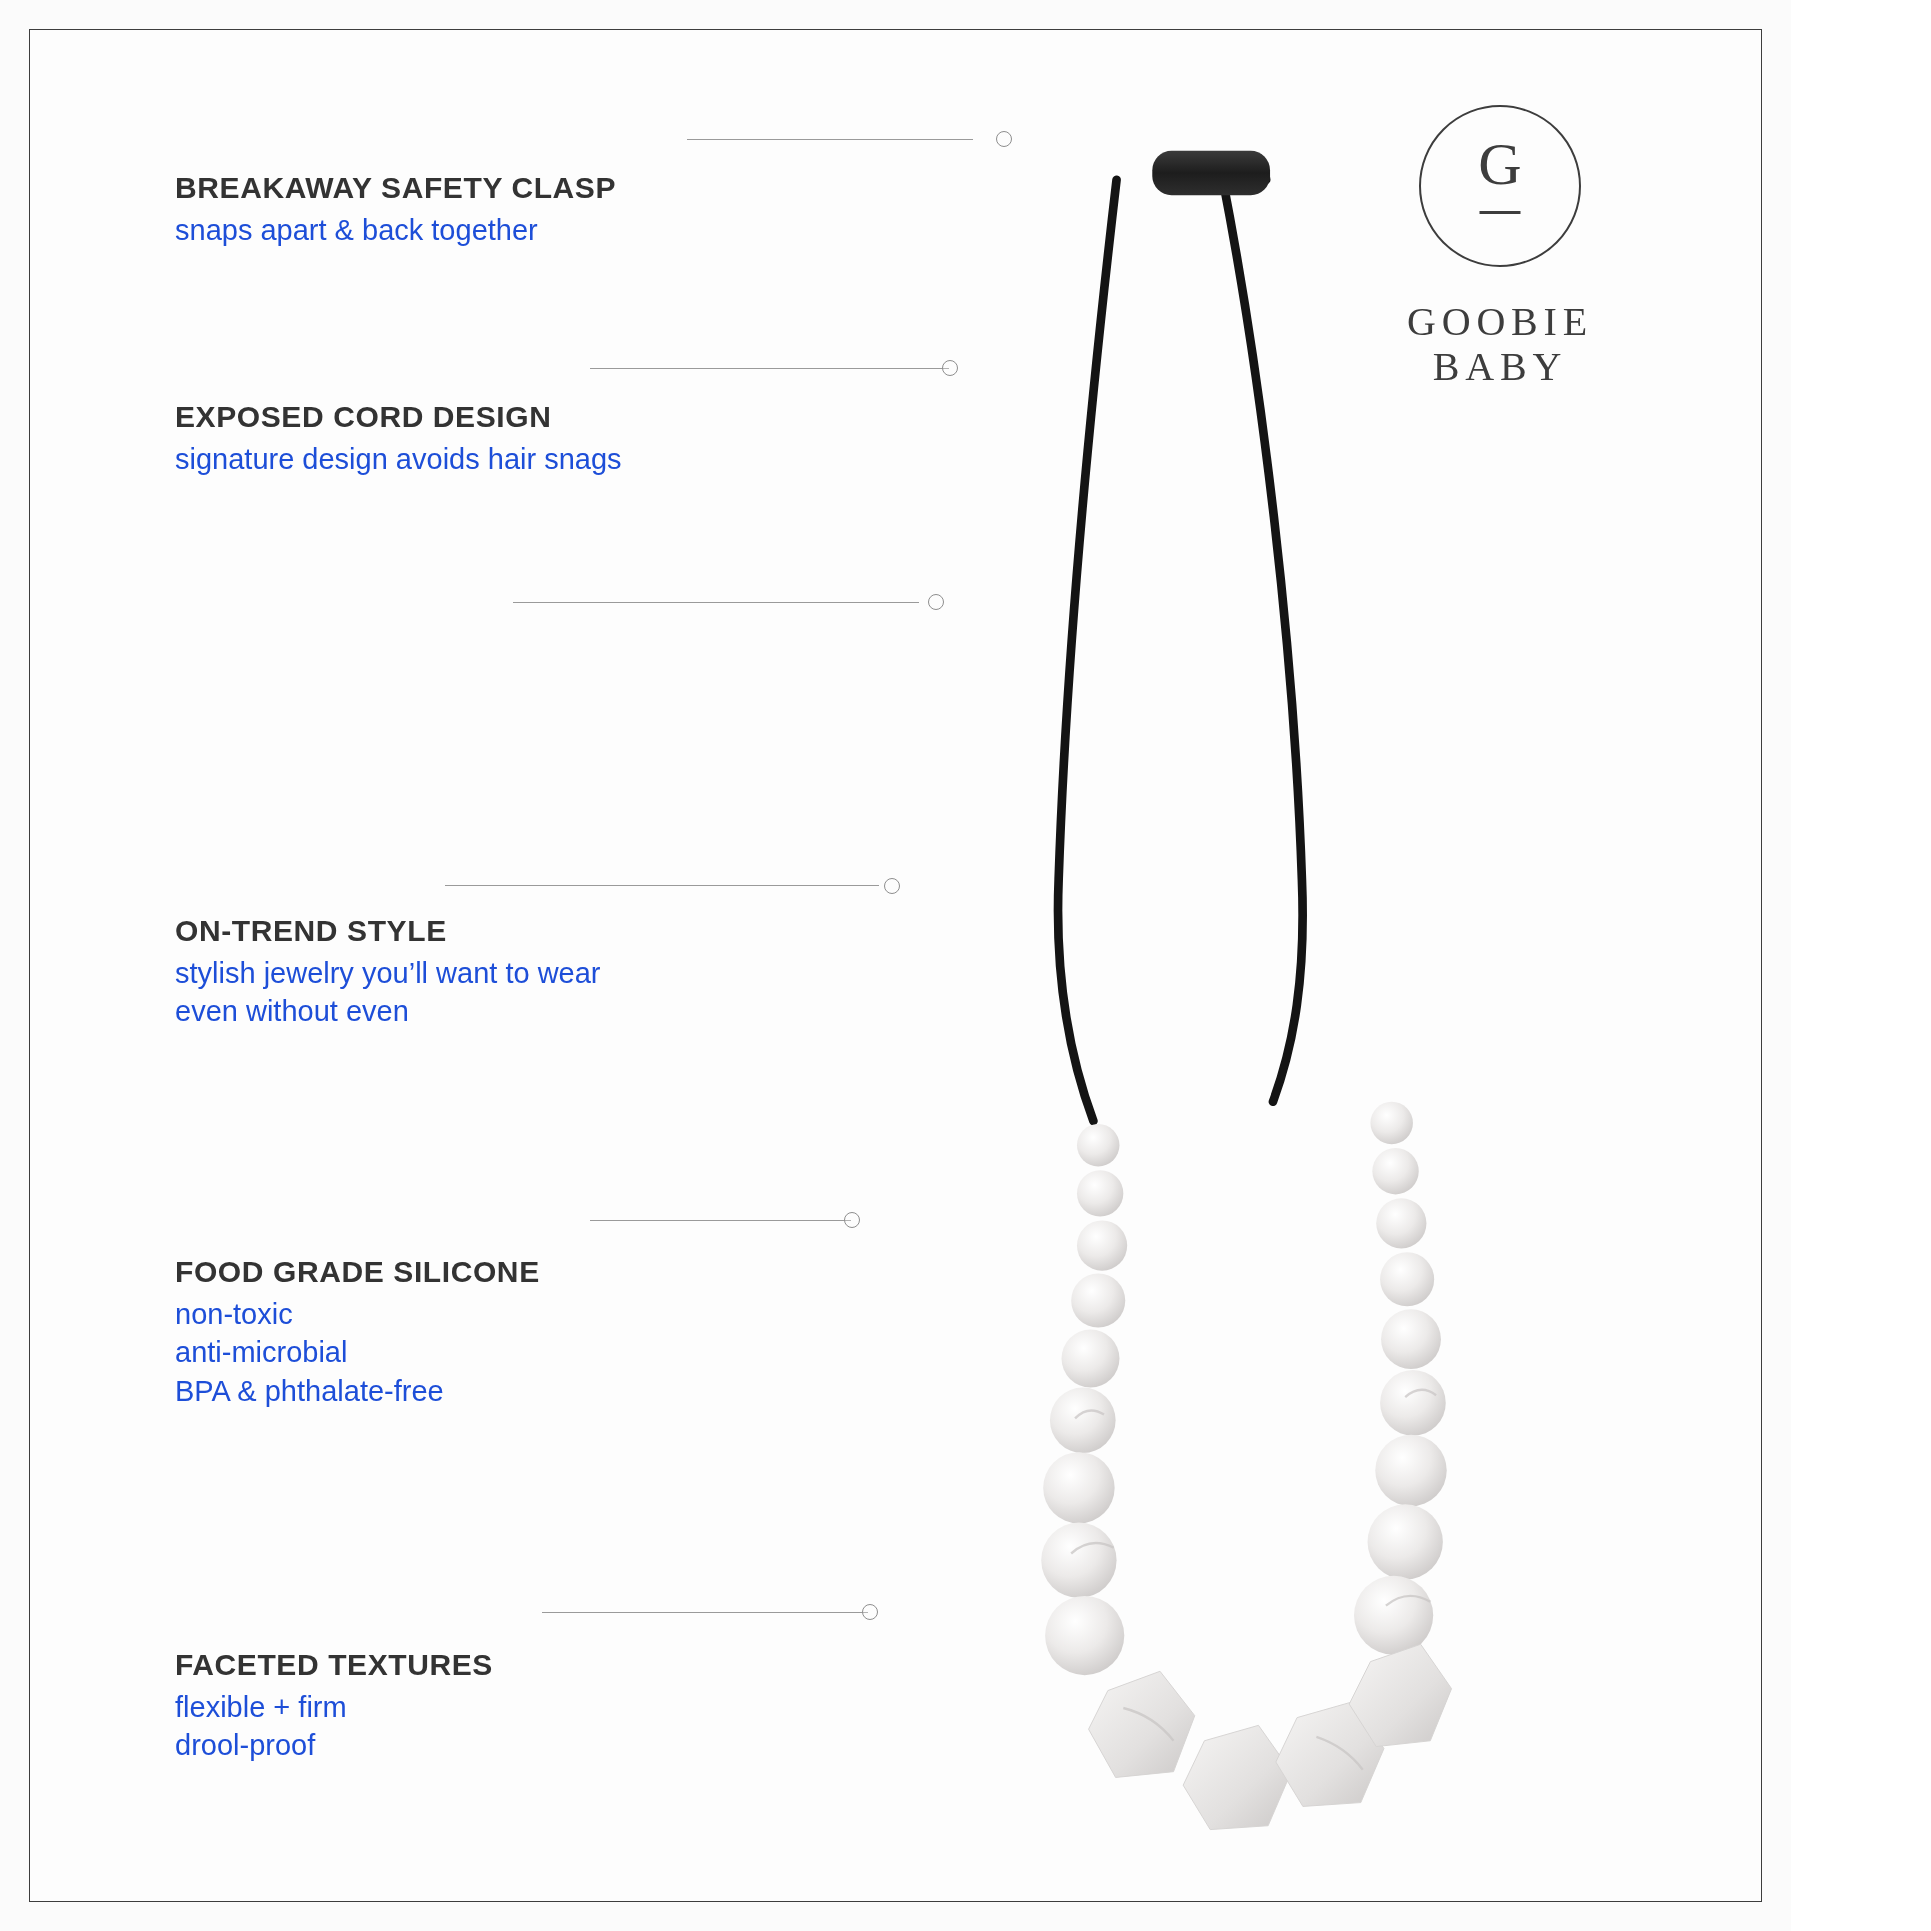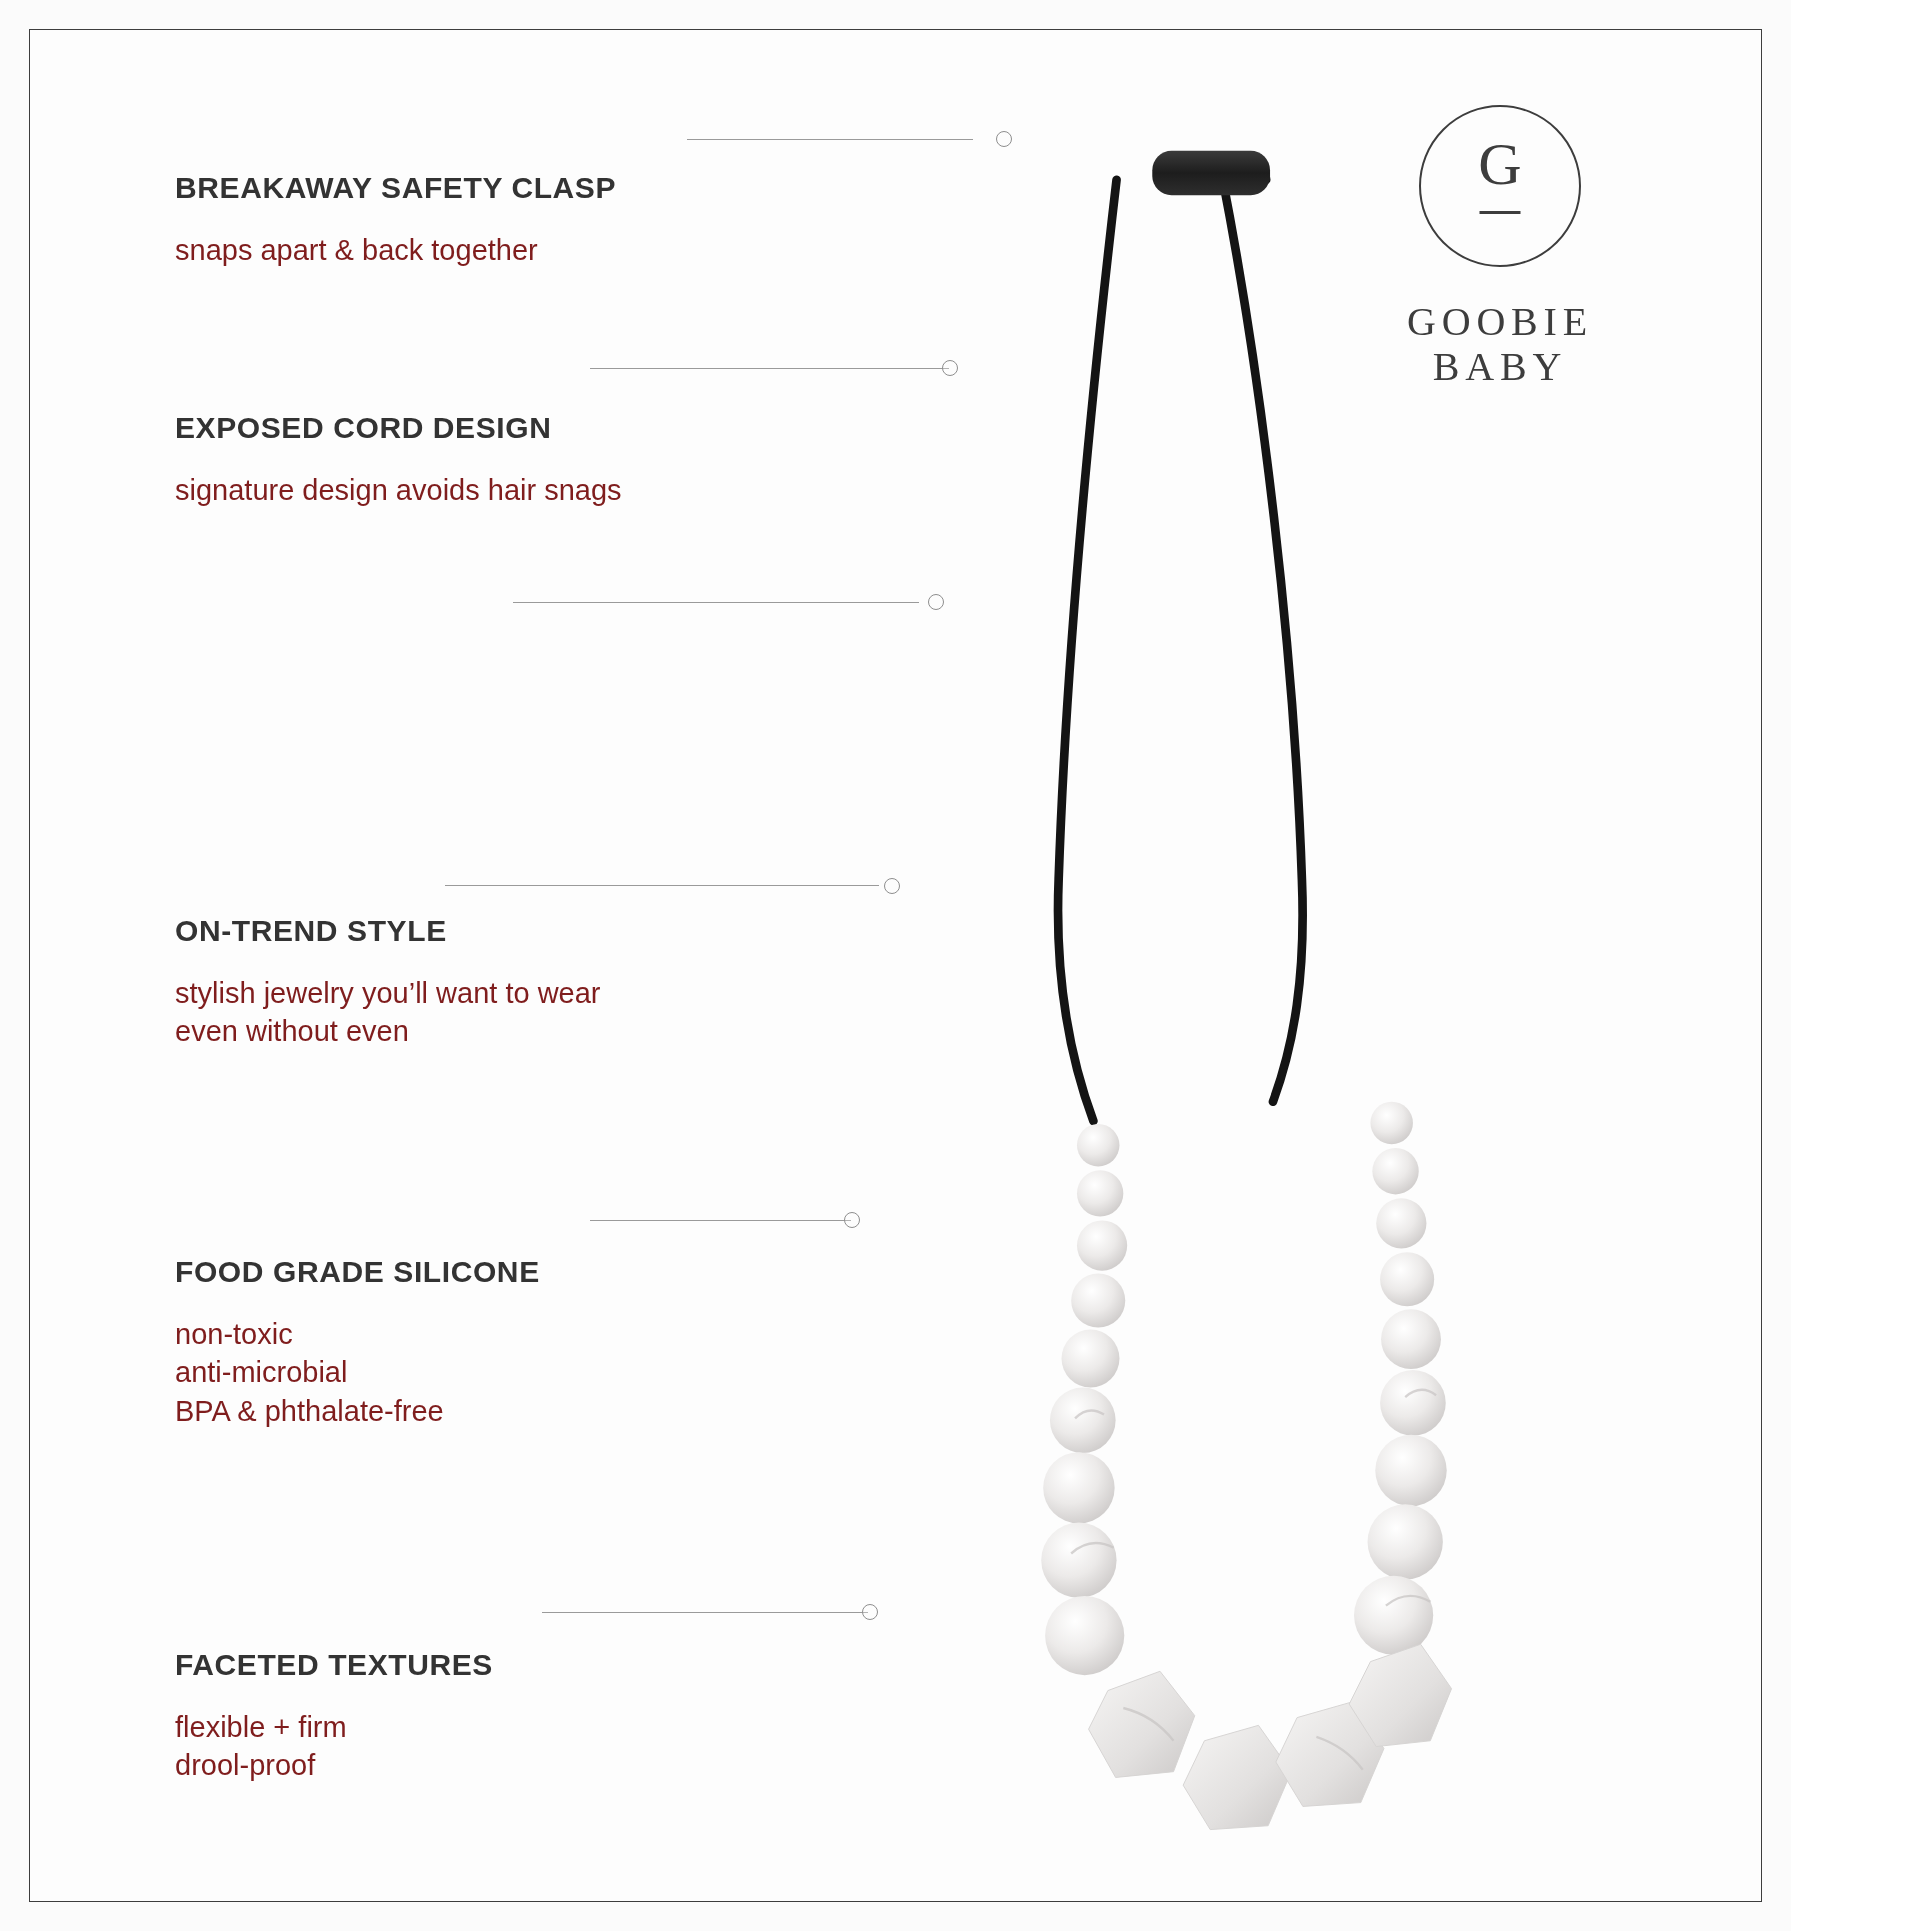--- a/index.html
+++ b/index.html
@@ -41,28 +41,28 @@
   .feature-title {
     font-weight: bold;
     font-size: 30px;
     letter-spacing: 0.6px;
     color: #333333;
     white-space: nowrap;
     line-height: 1.2;
   }
   .feature-desc {
     font-size: 29px;
-    color: #7f1d1d;
+    color: #1d4ed8;
     line-height: 1.32;
-    margin-top: 25px;
+    margin-top: 5px;
     white-space: pre-line;
   }
 
   .f1 { top: 140px; }
-  .f2 { top: 380px; }
+  .f2 { top: 369px; }
   .f3 { top: 603px; }
   .f4 { top: 883px; }
   .f5 { top: 1224px; }
   .f6 { top: 1617px; }
 
   
   .leader {
     position: absolute;
     height: 0;
     border-top: 1.5px solid #9a9a9a;

